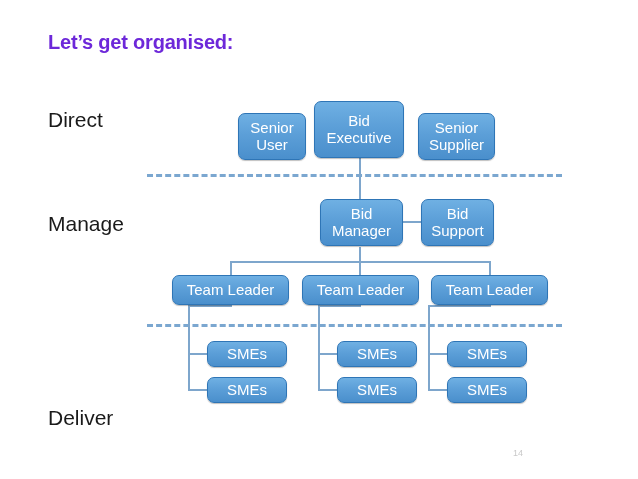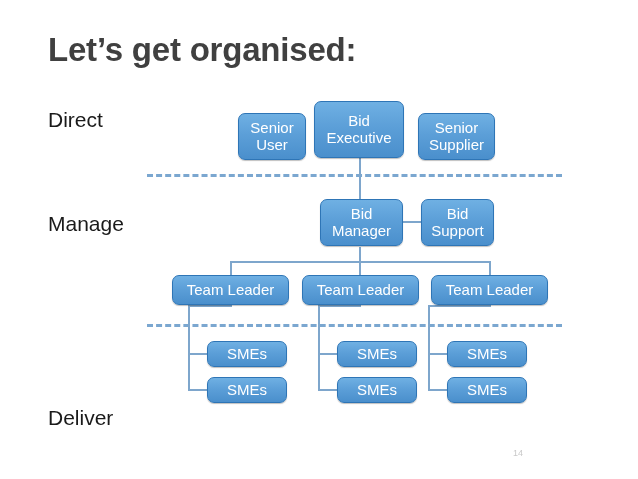--- a/index.html
+++ b/index.html
@@ -16,23 +16,23 @@
     height: 479px;
     background: #ffffff;
     overflow: hidden;
   }
 
   
   #slide-title {
     position: absolute;
     left: 48px;
     top: 31px;
-    font-size: 33px;
+    font-size: 20px;
     font-weight: bold;
-    color: #404040;
+    color: #6d28d9;
     letter-spacing: -0.2px;
     white-space: nowrap;
   }
 
   
   .band-label {
     position: absolute;
     left: 48px;
     font-size: 21px;
     color: #1a1a1a;

